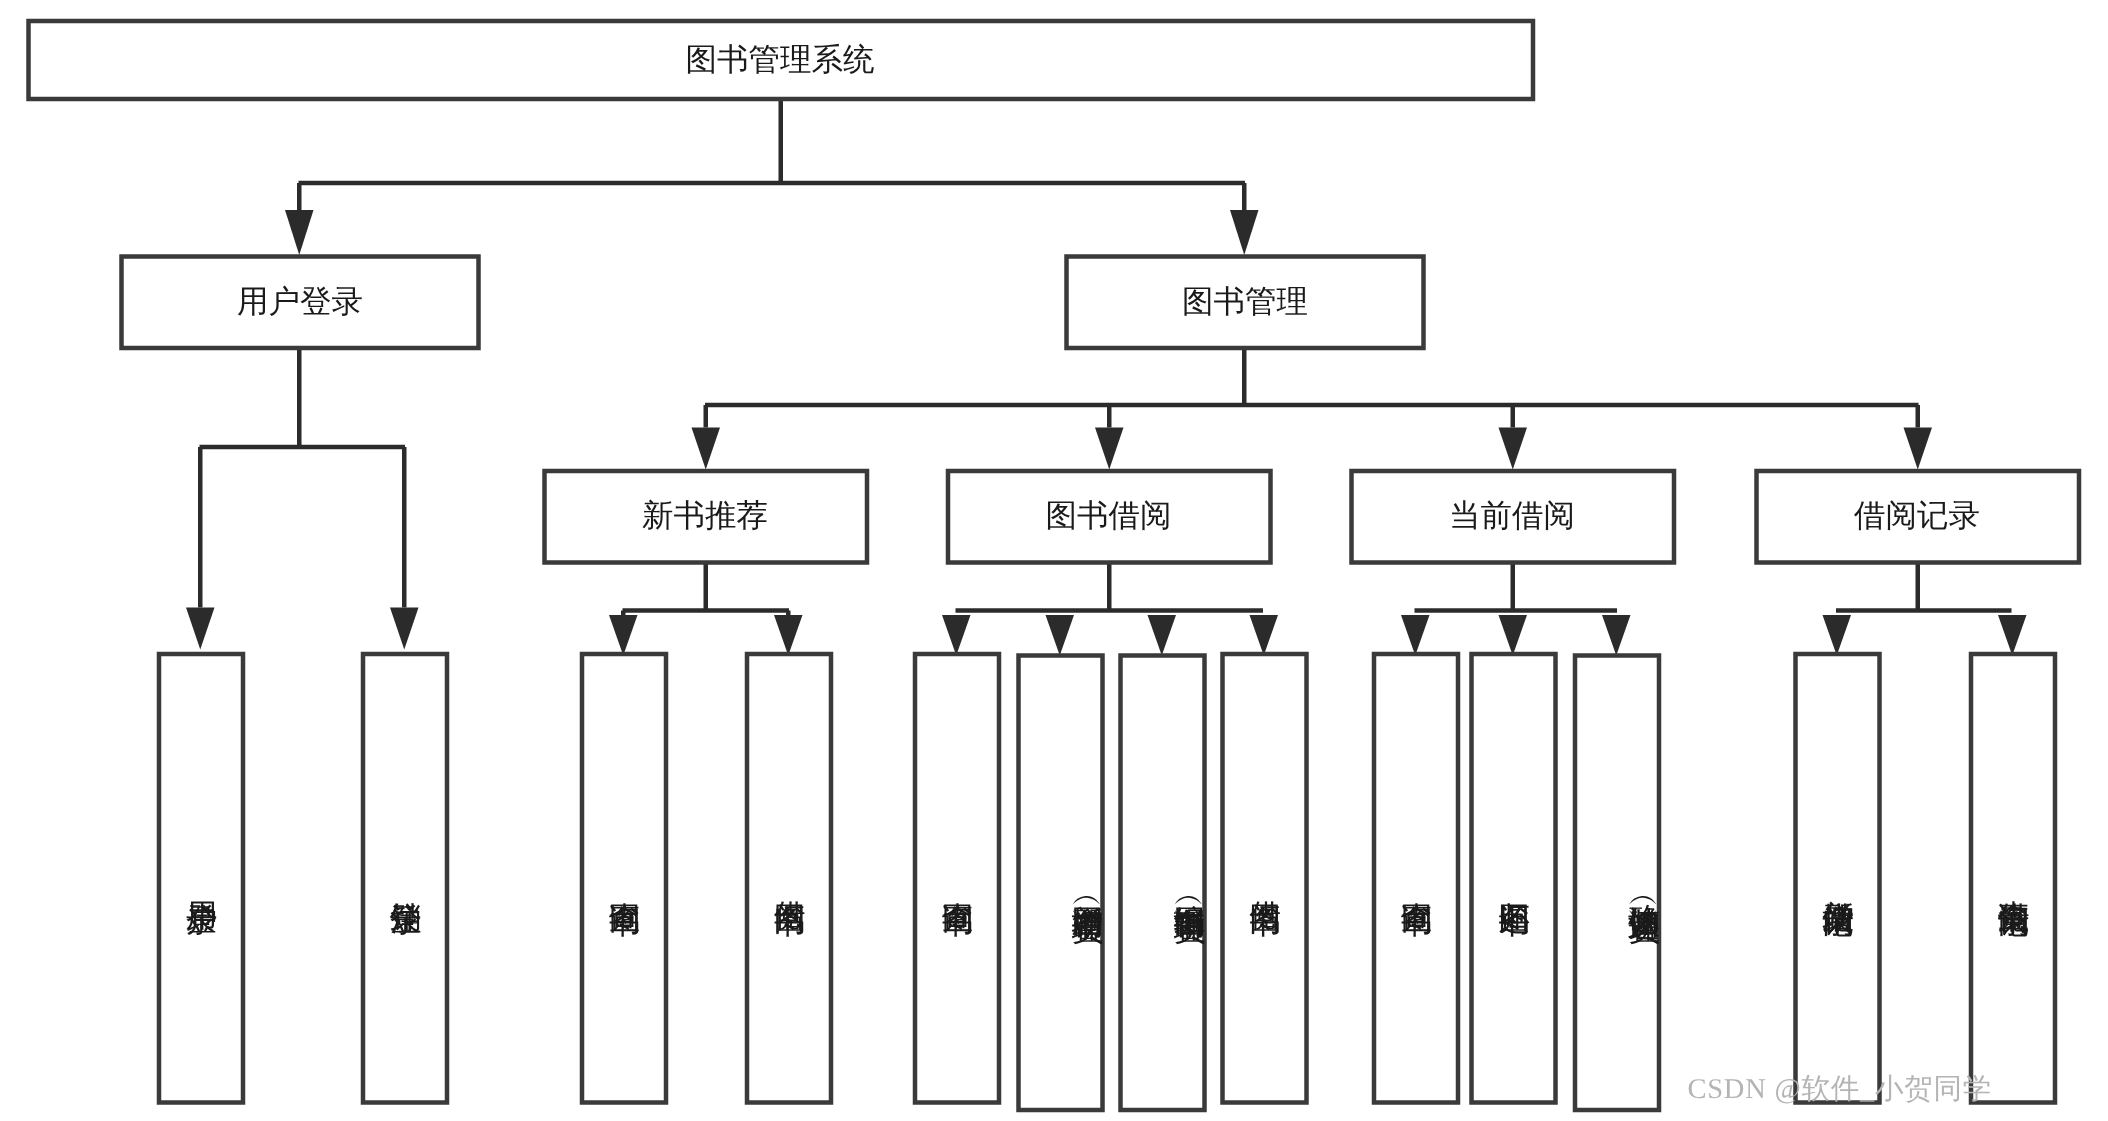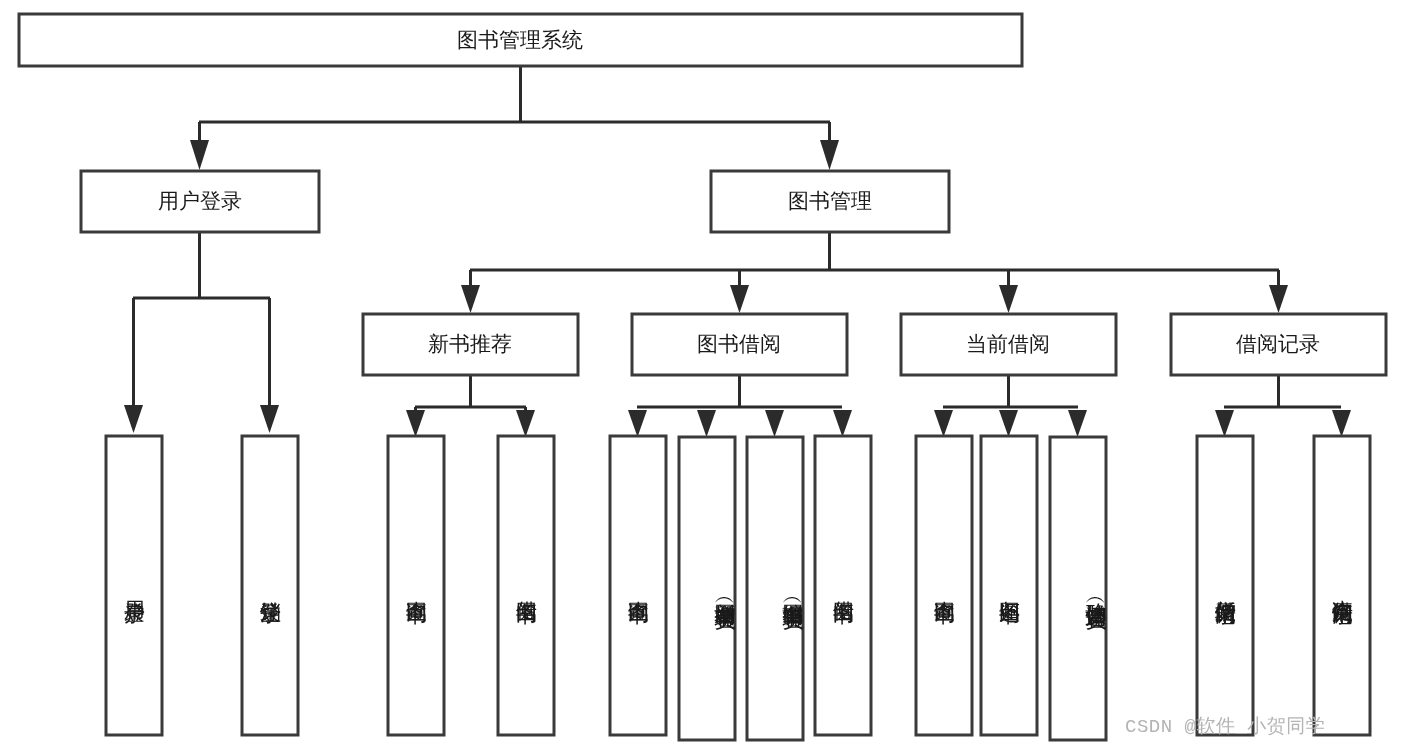--- a/index.html
+++ b/index.html
@@ -63,21 +63,21 @@
     white-space: nowrap;
     pointer-events: none;
   }
   .leaf-label.center-v {
     align-items: center;
   }
   .watermark {
     position: absolute;
     left: 1125px;
     top: 713px;
-    font-family: Liberation Mono, monospace;
+    font-family: Liberation Serif, serif;
     font-size: 19px;
     color: #b4b4b4;
     white-space: nowrap;
     letter-spacing: 0.5px;
   }
 </style>
 </head>
 <body>
 
 <div id="diagram-root">

